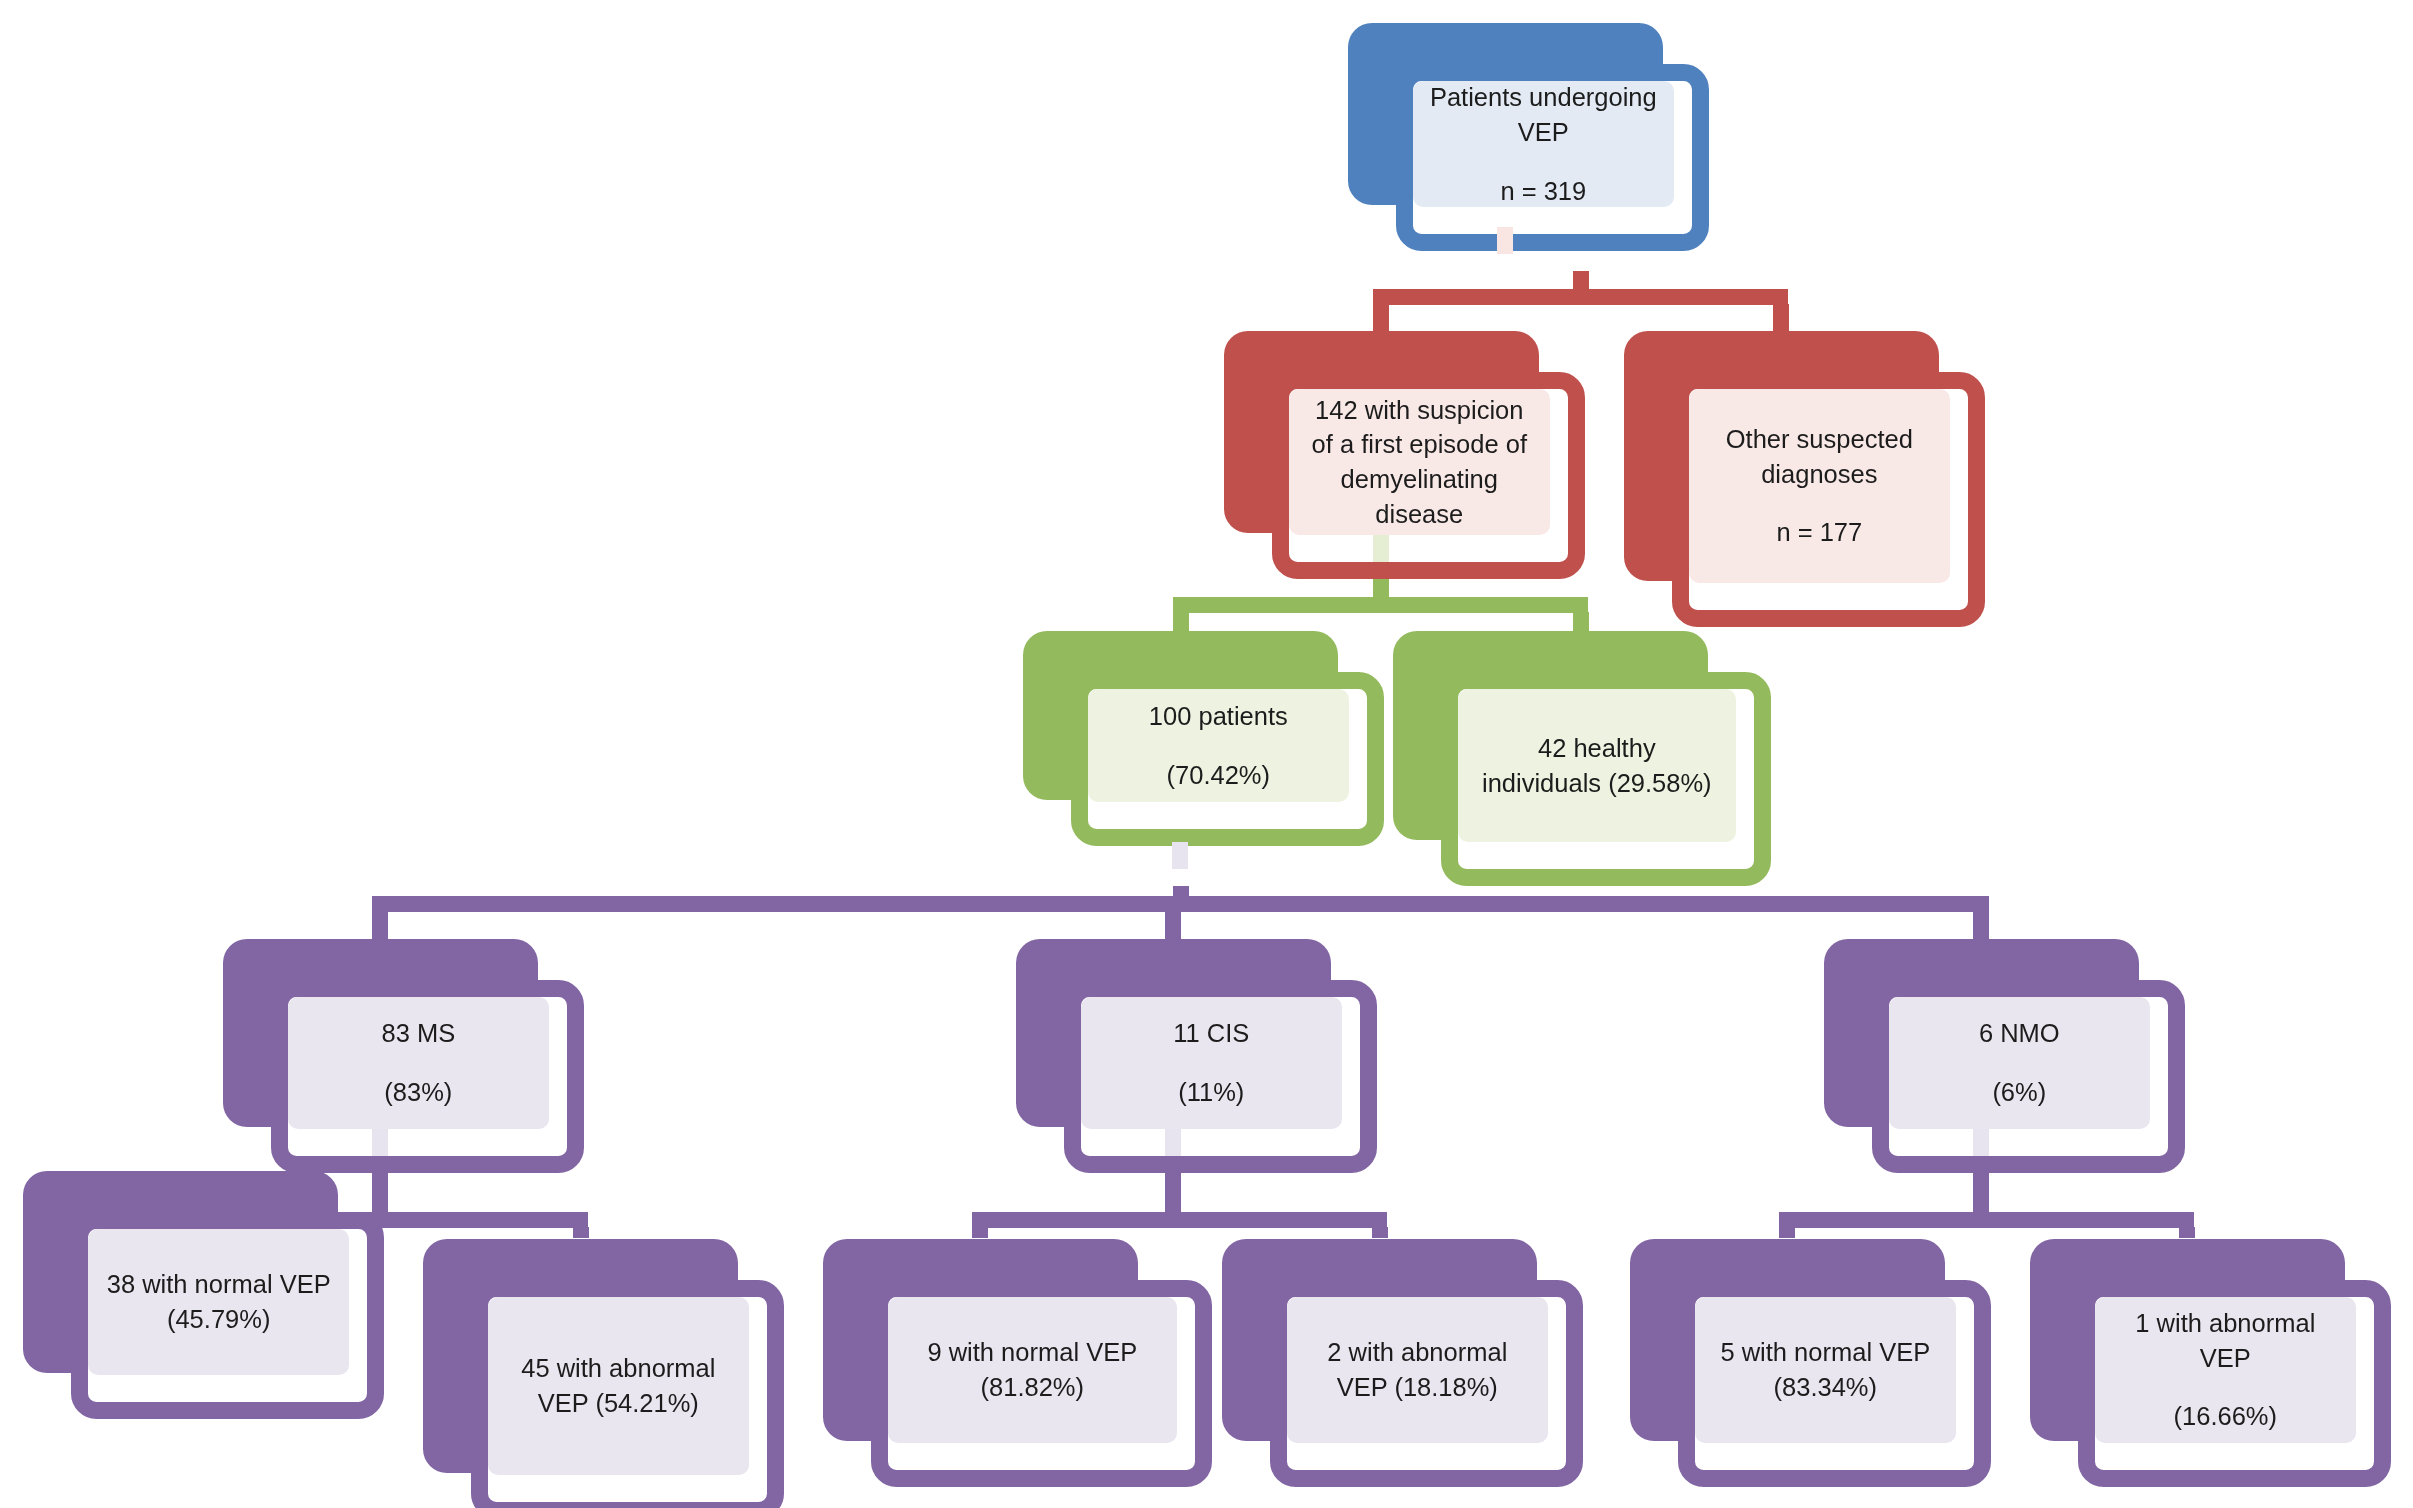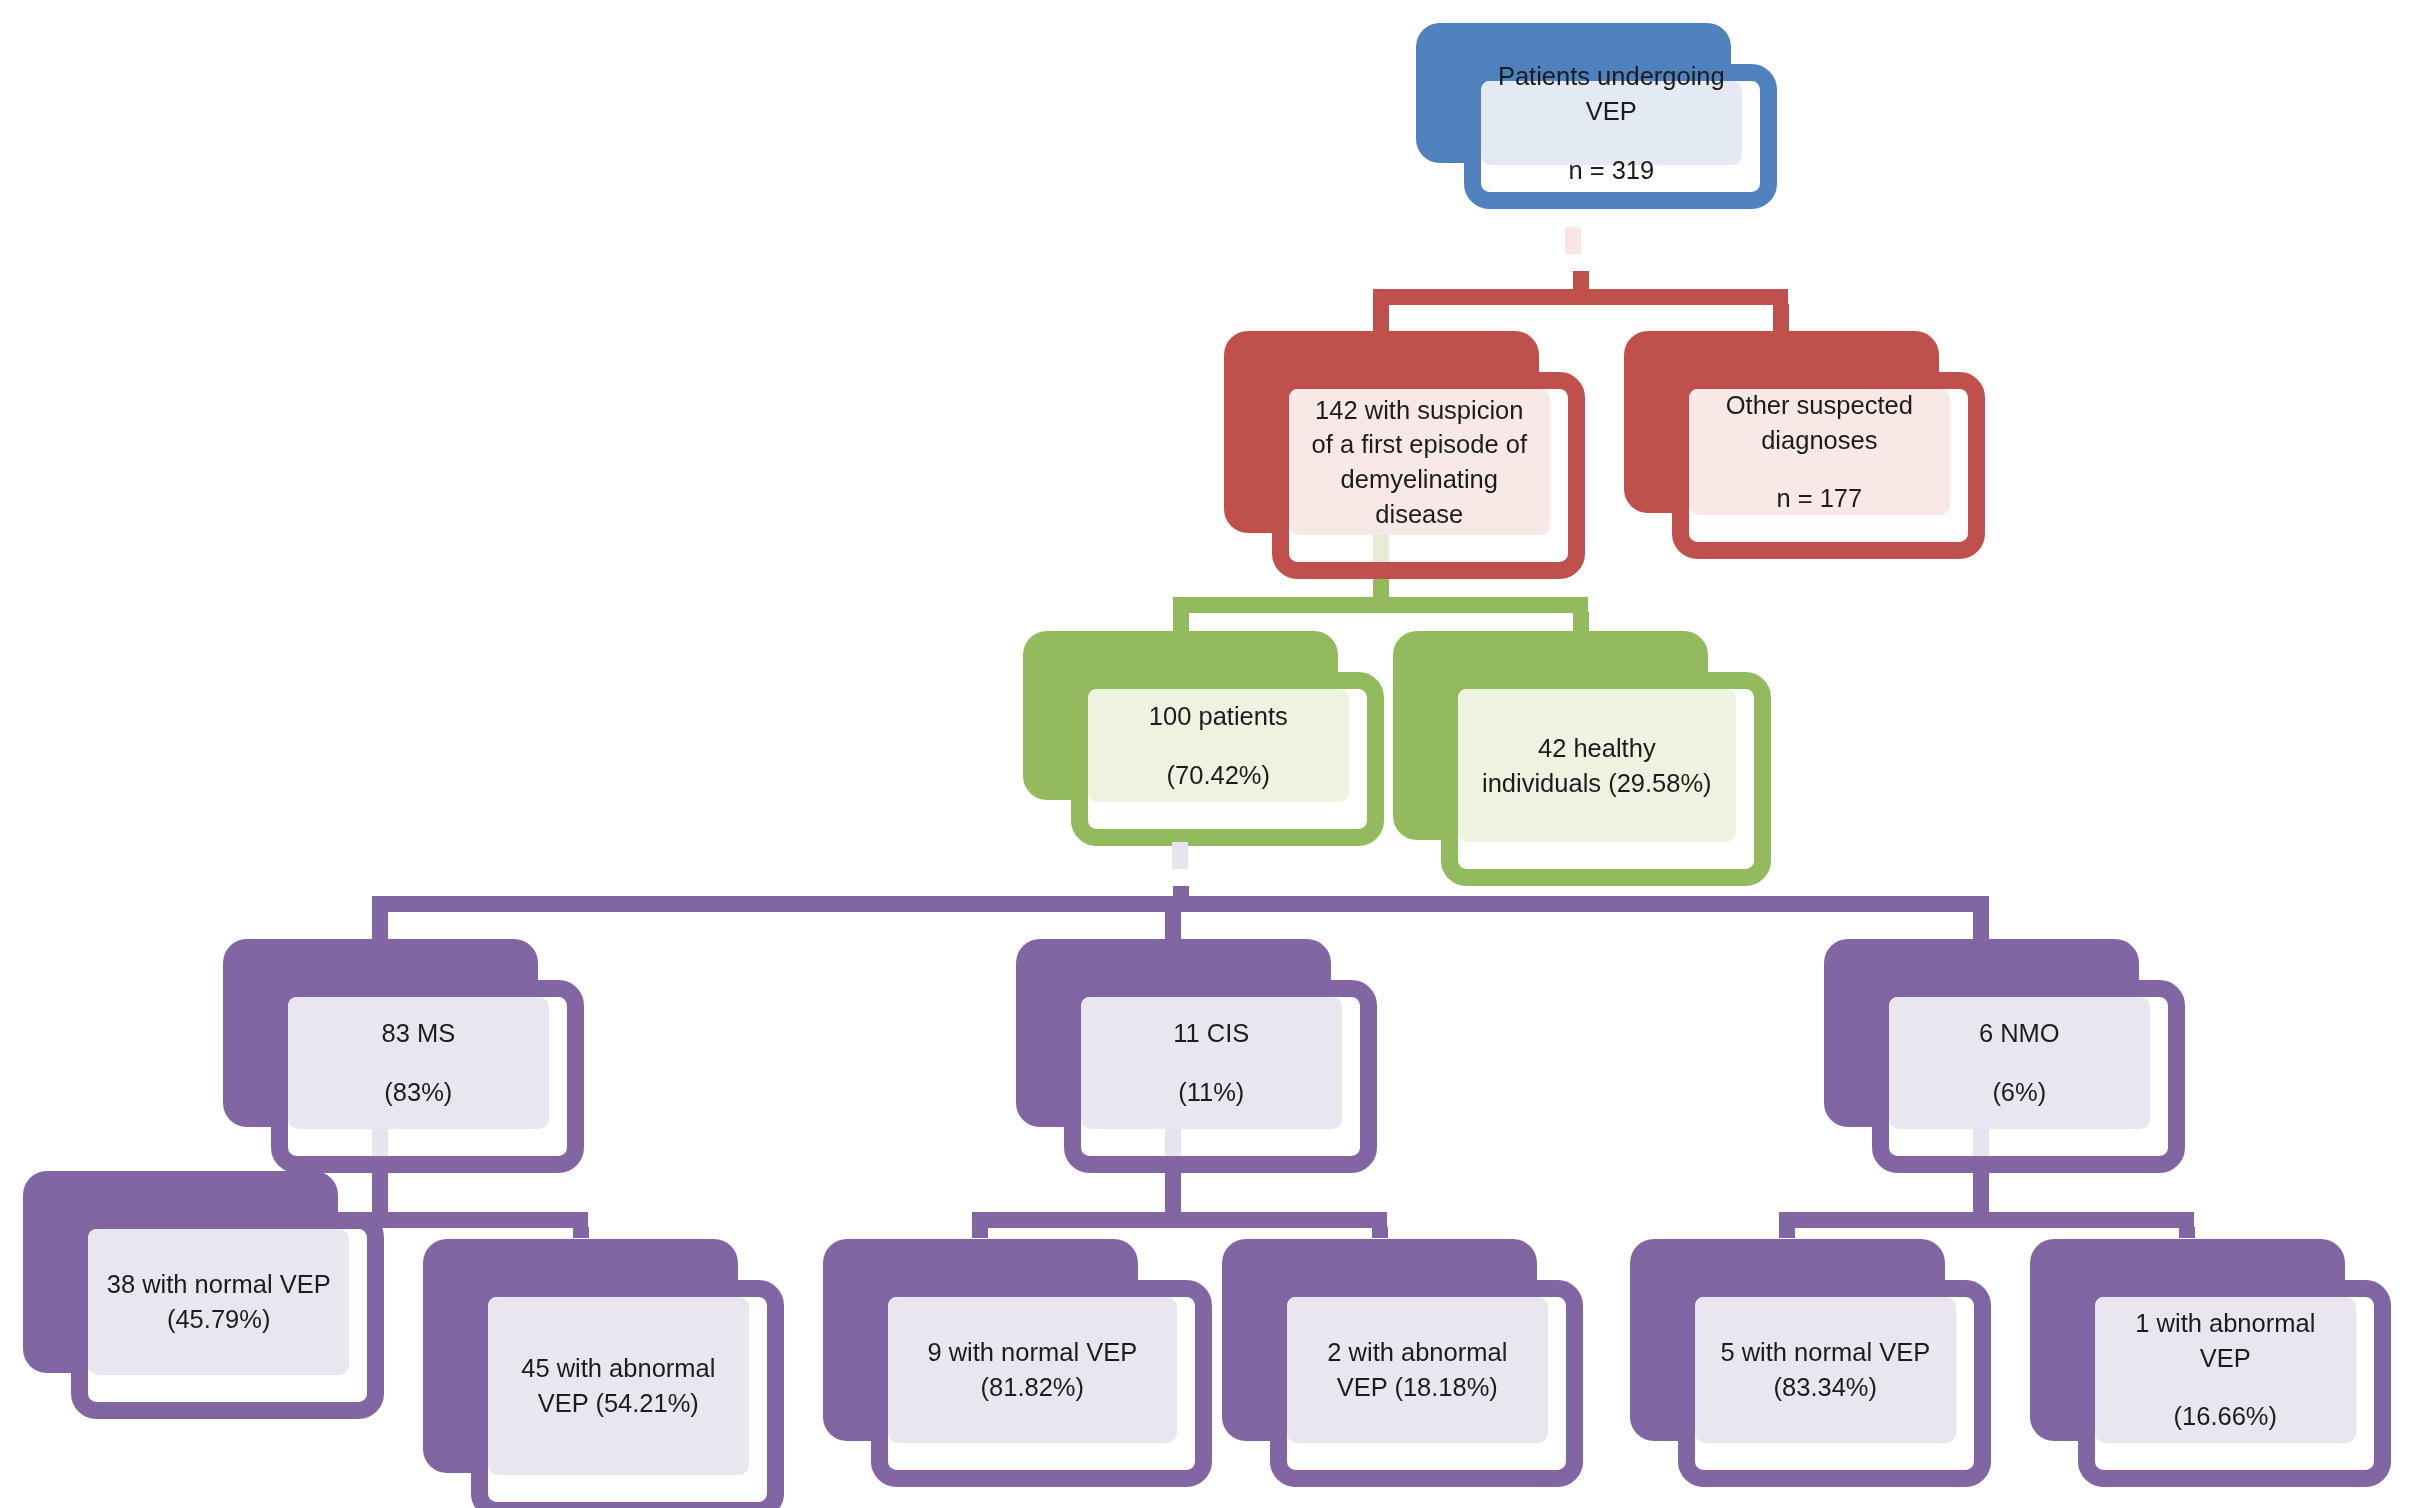--- a/index.html
+++ b/index.html
@@ -81,21 +81,21 @@
   <div class="seg seg-purple" style="left:1165px;top:1173px;width:15.6px;height:40px;"></div>
   <div class="seg seg-purple" style="left:972px;top:1212px;width:415px;height:15.6px;"></div>
   <div class="seg seg-purple" style="left:972px;top:1227px;width:15.6px;height:11.3px;"></div>
   <div class="seg seg-purple" style="left:1372px;top:1227px;width:15.6px;height:11.3px;"></div>
 
   <div class="seg seg-purple" style="left:1973px;top:1173px;width:15.6px;height:40px;"></div>
   <div class="seg seg-purple" style="left:1779px;top:1212px;width:415px;height:15.6px;"></div>
   <div class="seg seg-purple" style="left:1779px;top:1227px;width:15.6px;height:11.3px;"></div>
   <div class="seg seg-purple" style="left:2179px;top:1227px;width:15.6px;height:11.3px;"></div>
 
-  <div class="card c-blue h350" style="left:1416px;top:23.4px;height:186px;border-radius:26px;">
+  <div class="card c-blue h350" style="left:1348px;top:23.4px;height:228px;border-radius:26px;">
     <div class="back"></div>
     <div class="front">
       <div class="tint">
         <p>Patients undergoing
 VEP</p>
         <p>n = 319</p>
       </div>
     </div>
     <div class="stub stub-red"></div>
   </div>
@@ -106,21 +106,21 @@
       <div class="tint">
         <p>142 with suspicion
 of a first episode of
 demyelinating
 disease</p>
       </div>
     </div>
     <div class="stub stub-green"></div>
   </div>
 
-  <div class="card c-red h350" style="left:1624px;top:331px;height:228px;">
+  <div class="card c-red h350" style="left:1624px;top:331px;height:296px;">
     <div class="back"></div>
     <div class="front">
       <div class="tint">
         <p>Other suspected
 diagnoses</p>
         <p>n = 177</p>
       </div>
     </div>
   </div>
 

